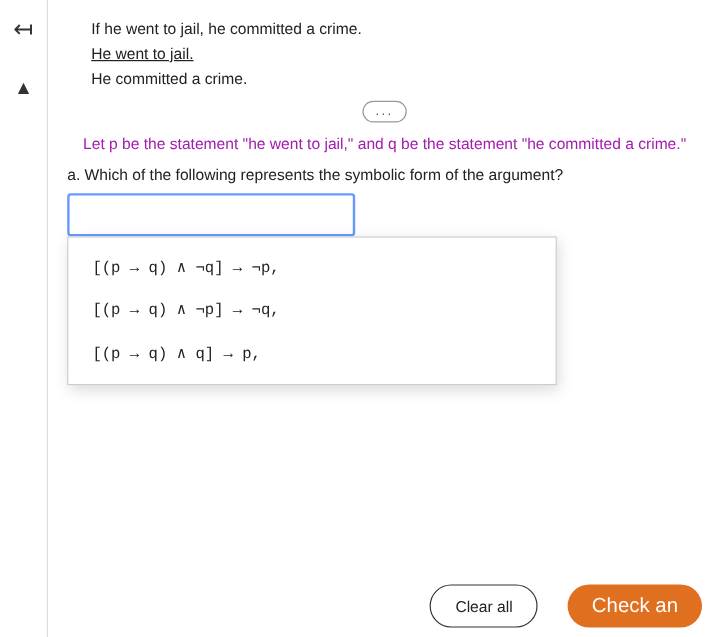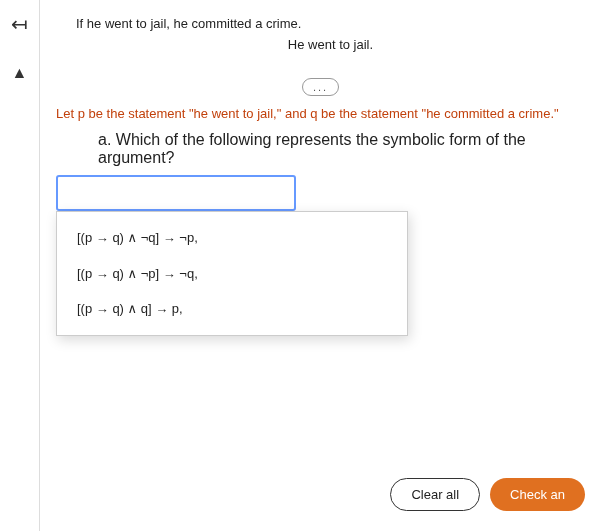--- a/index.html
+++ b/index.html
@@ -57,58 +57,58 @@
       overflow: hidden;
     }
     .question-text {
       font-size: 13px;
       color: #222;
       line-height: 1.5;
       margin-bottom: 10px;
     }
     .argument-block {
       margin-left: 20px;
-      margin-bottom: 22px;
+      margin-bottom: 8px;
     }
     .argument-line {
       font-size: 13px;
       color: #222;
       line-height: 1.6;
       display: block;
     }
     .underline {
-      text-align: center;
+      text-decoration: underline;
     }
     .dots-container {
       display: flex;
       justify-content: center;
       margin: 8px 0;
     }
     .dots-btn {
       border: 1px solid #999;
       border-radius: 10px;
       padding: 2px 10px;
       font-size: 11px;
       background: #fff;
       cursor: pointer;
       color: #555;
       letter-spacing: 2px;
     }
     .let-p-text {
       font-size: 13px;
-      color: #c2410c;
+      color: #a21caf;
       margin-bottom: 8px;
       line-height: 1.5;
+      text-align: center;
     }
     .part-a-label {
-      font-size: 16px;
+      font-size: 13px;
       color: #222;
       margin-bottom: 8px;
       font-weight: normal;
-      margin-left: 42px;
     }
     
     .input-area {
       position: relative;
       margin-bottom: 0;
     }
     .symbolic-input {
       width: 240px;
       height: 36px;
       border: 2px solid #6699ff;
@@ -116,84 +116,86 @@
       background: #fff;
       padding: 4px 8px;
       font-size: 13px;
       outline: none;
     }
     
     .dropdown-panel {
       position: absolute;
       top: 36px;
       left: 0;
-      width: 352px;
+      width: 408px;
       background: #fff;
       border: 1px solid #ccc;
       box-shadow: 2px 4px 12px rgba(0,0,0,0.15);
       z-index: 10;
       padding: 8px 0;
+      font-family: Liberation Mono, monospace;
     }
     .dropdown-option {
       padding: 8px 20px;
       font-size: 13px;
       color: #222;
       cursor: pointer;
       line-height: 1.5;
     }
     
     .part-b-label {
       font-size: 13px;
       color: #222;
       margin-top: 4px;
       margin-bottom: 0;
     }
     
     .bottom-buttons {
       position: absolute;
-      bottom: 20px;
+      bottom: 8px;
       right: 16px;
       display: flex;
-      gap: 10px;
+      gap: 25px;
     }
     .btn-clear {
       padding: 8px 20px;
       border: 1.5px solid #333;
       border-radius: 20px;
       background: #fff;
       font-size: 13px;
       color: #222;
       cursor: pointer;
     }
     .btn-check {
       padding: 8px 20px;
       border: none;
       border-radius: 20px;
       background: #e07020;
-      font-size: 13px;
+      font-size: 17px;
       color: #fff;
       cursor: pointer;
     }
   </style>
 </head>
 <body>
 
 <div class="page-container">
 
   <div class="left-sidebar">
     <span class="back-arrow">↤</span>
     <span class="up-arrow">▲</span>
   </div>
 
   <div class="main-content">
 
 
     <div class="argument-block">
       <span class="argument-line">If he went to jail, he committed a crime.</span>
       <span class="argument-line underline">He went to jail.</span>
+      <span class="argument-line">He committed a crime.</span>
     </div>
 
     <div class="dots-container">
       <button class="dots-btn">...</button>
     </div>
 
     <div class="let-p-text">Let p be the statement "he went to jail," and q be the statement "he committed a crime."</div>
 
     <div class="part-a-label">a.  Which of the following represents the symbolic form of the argument?</div>
 

